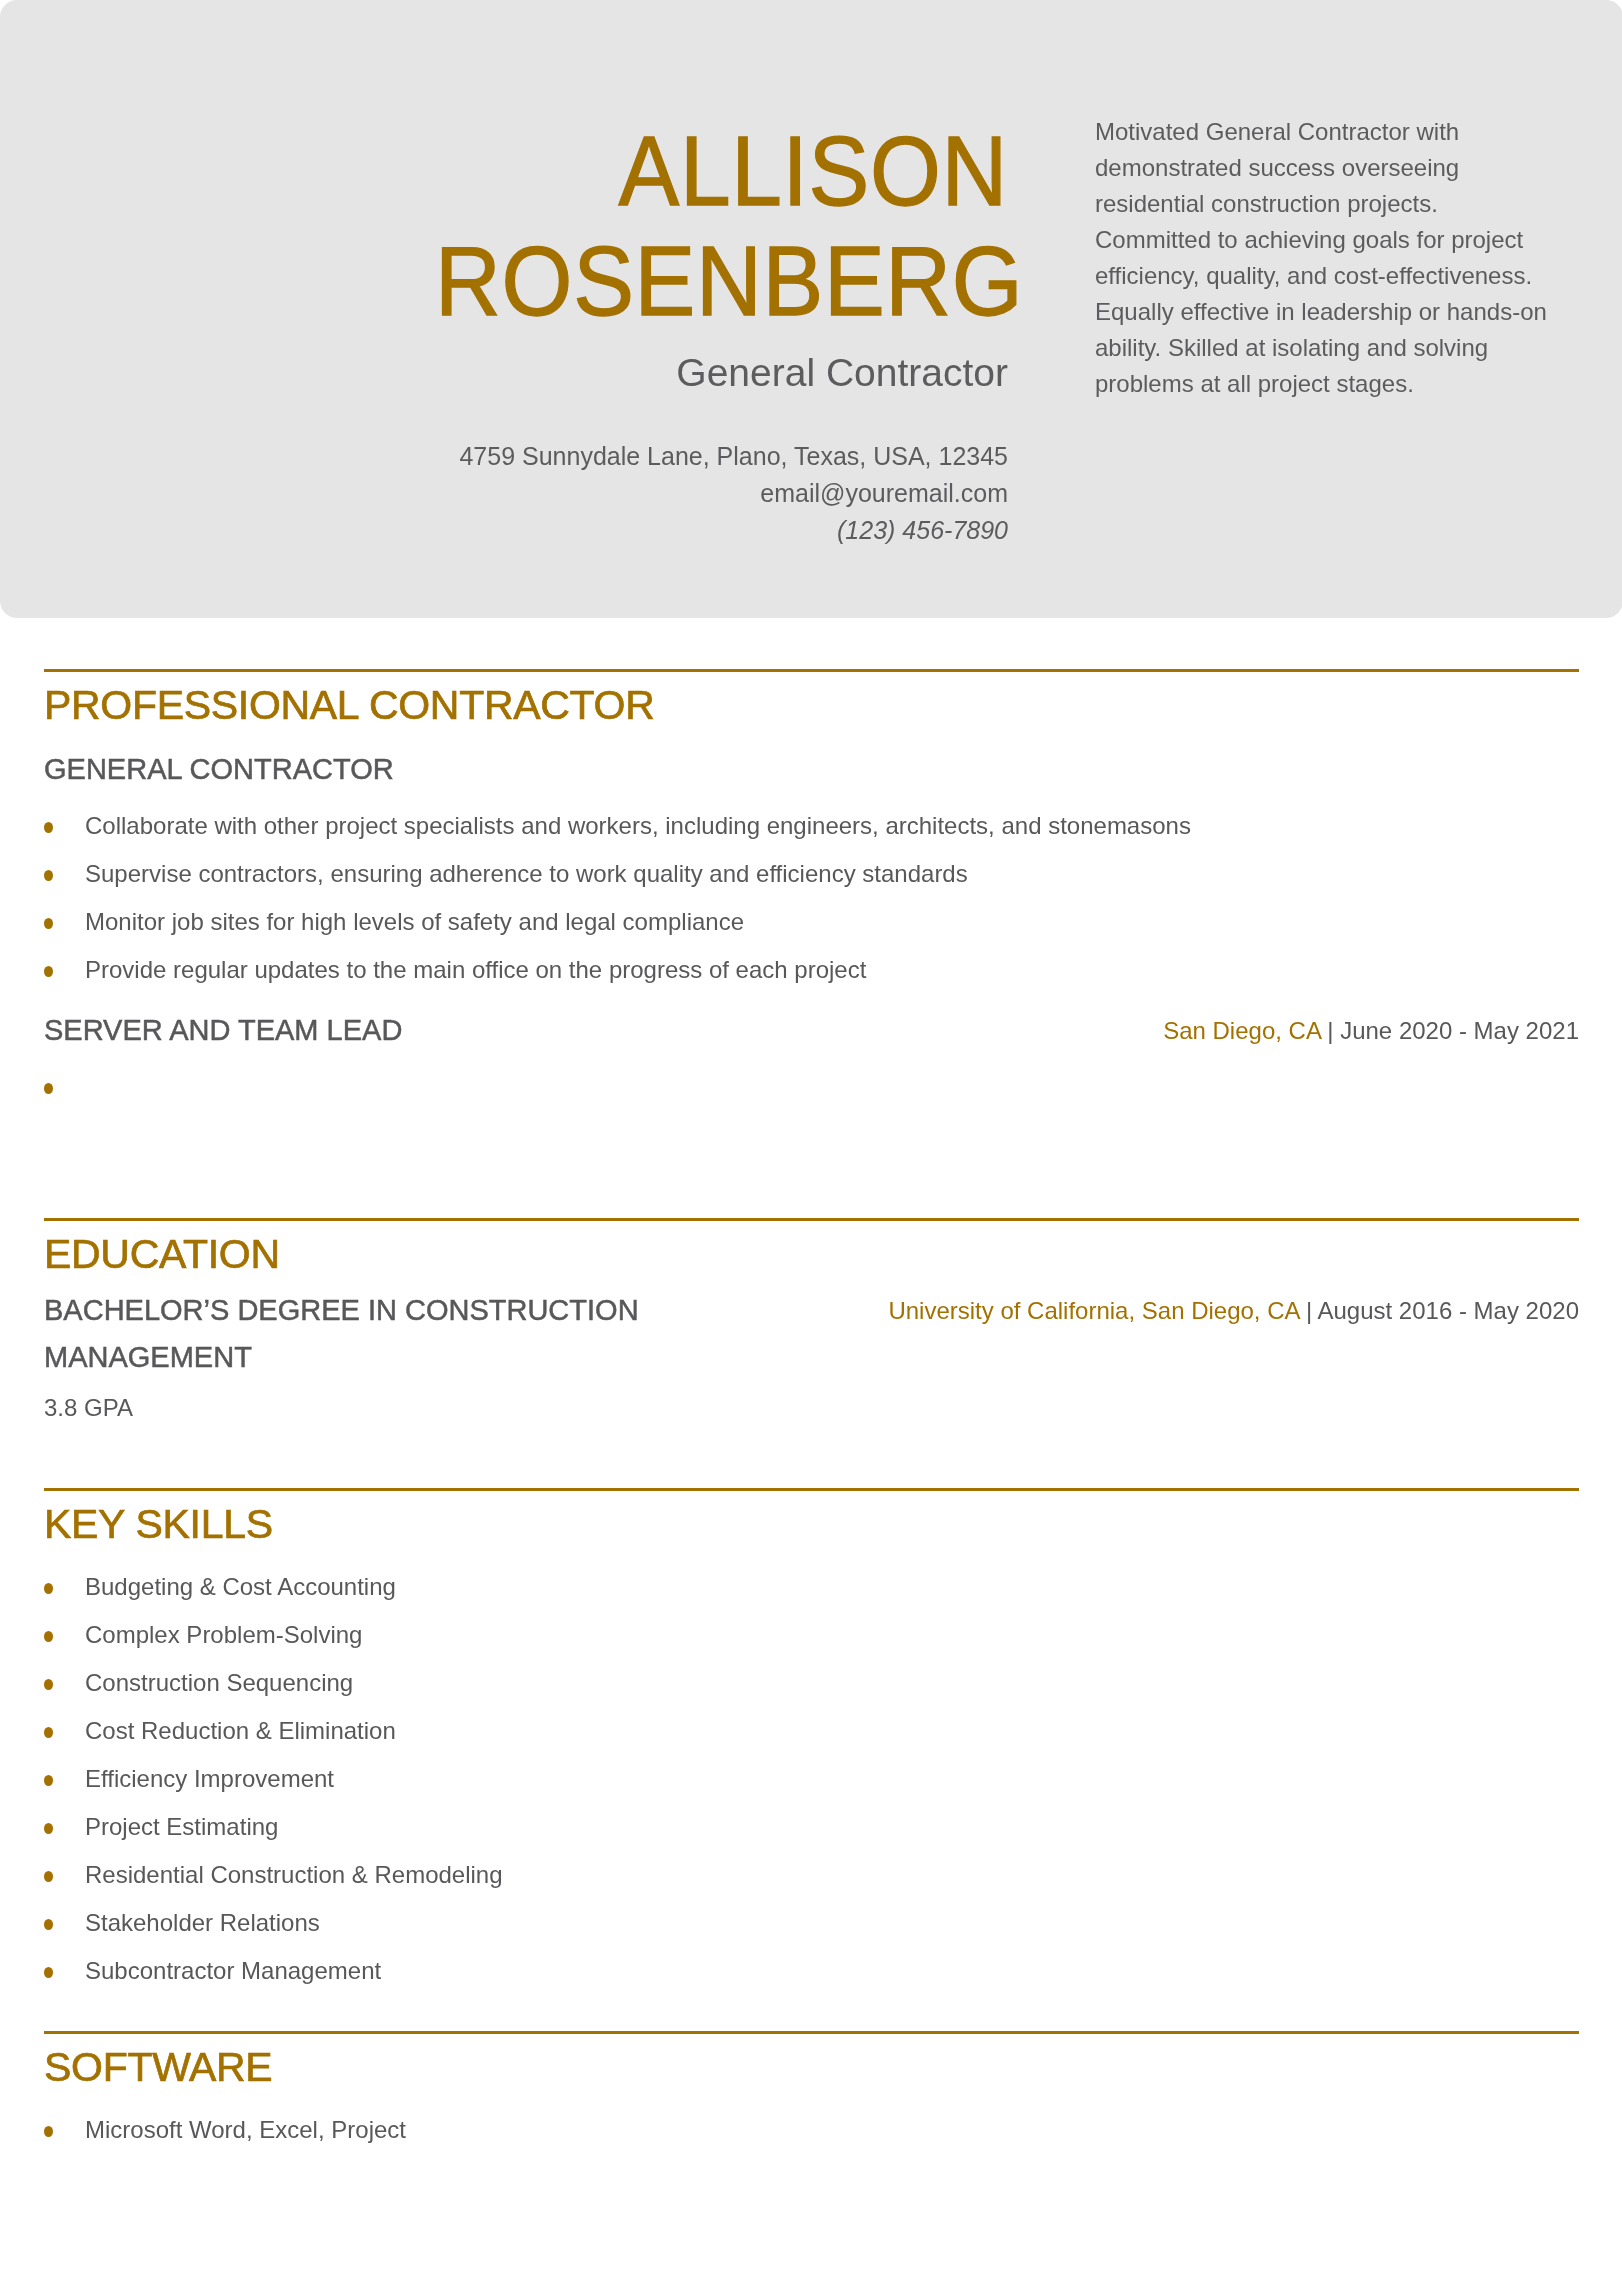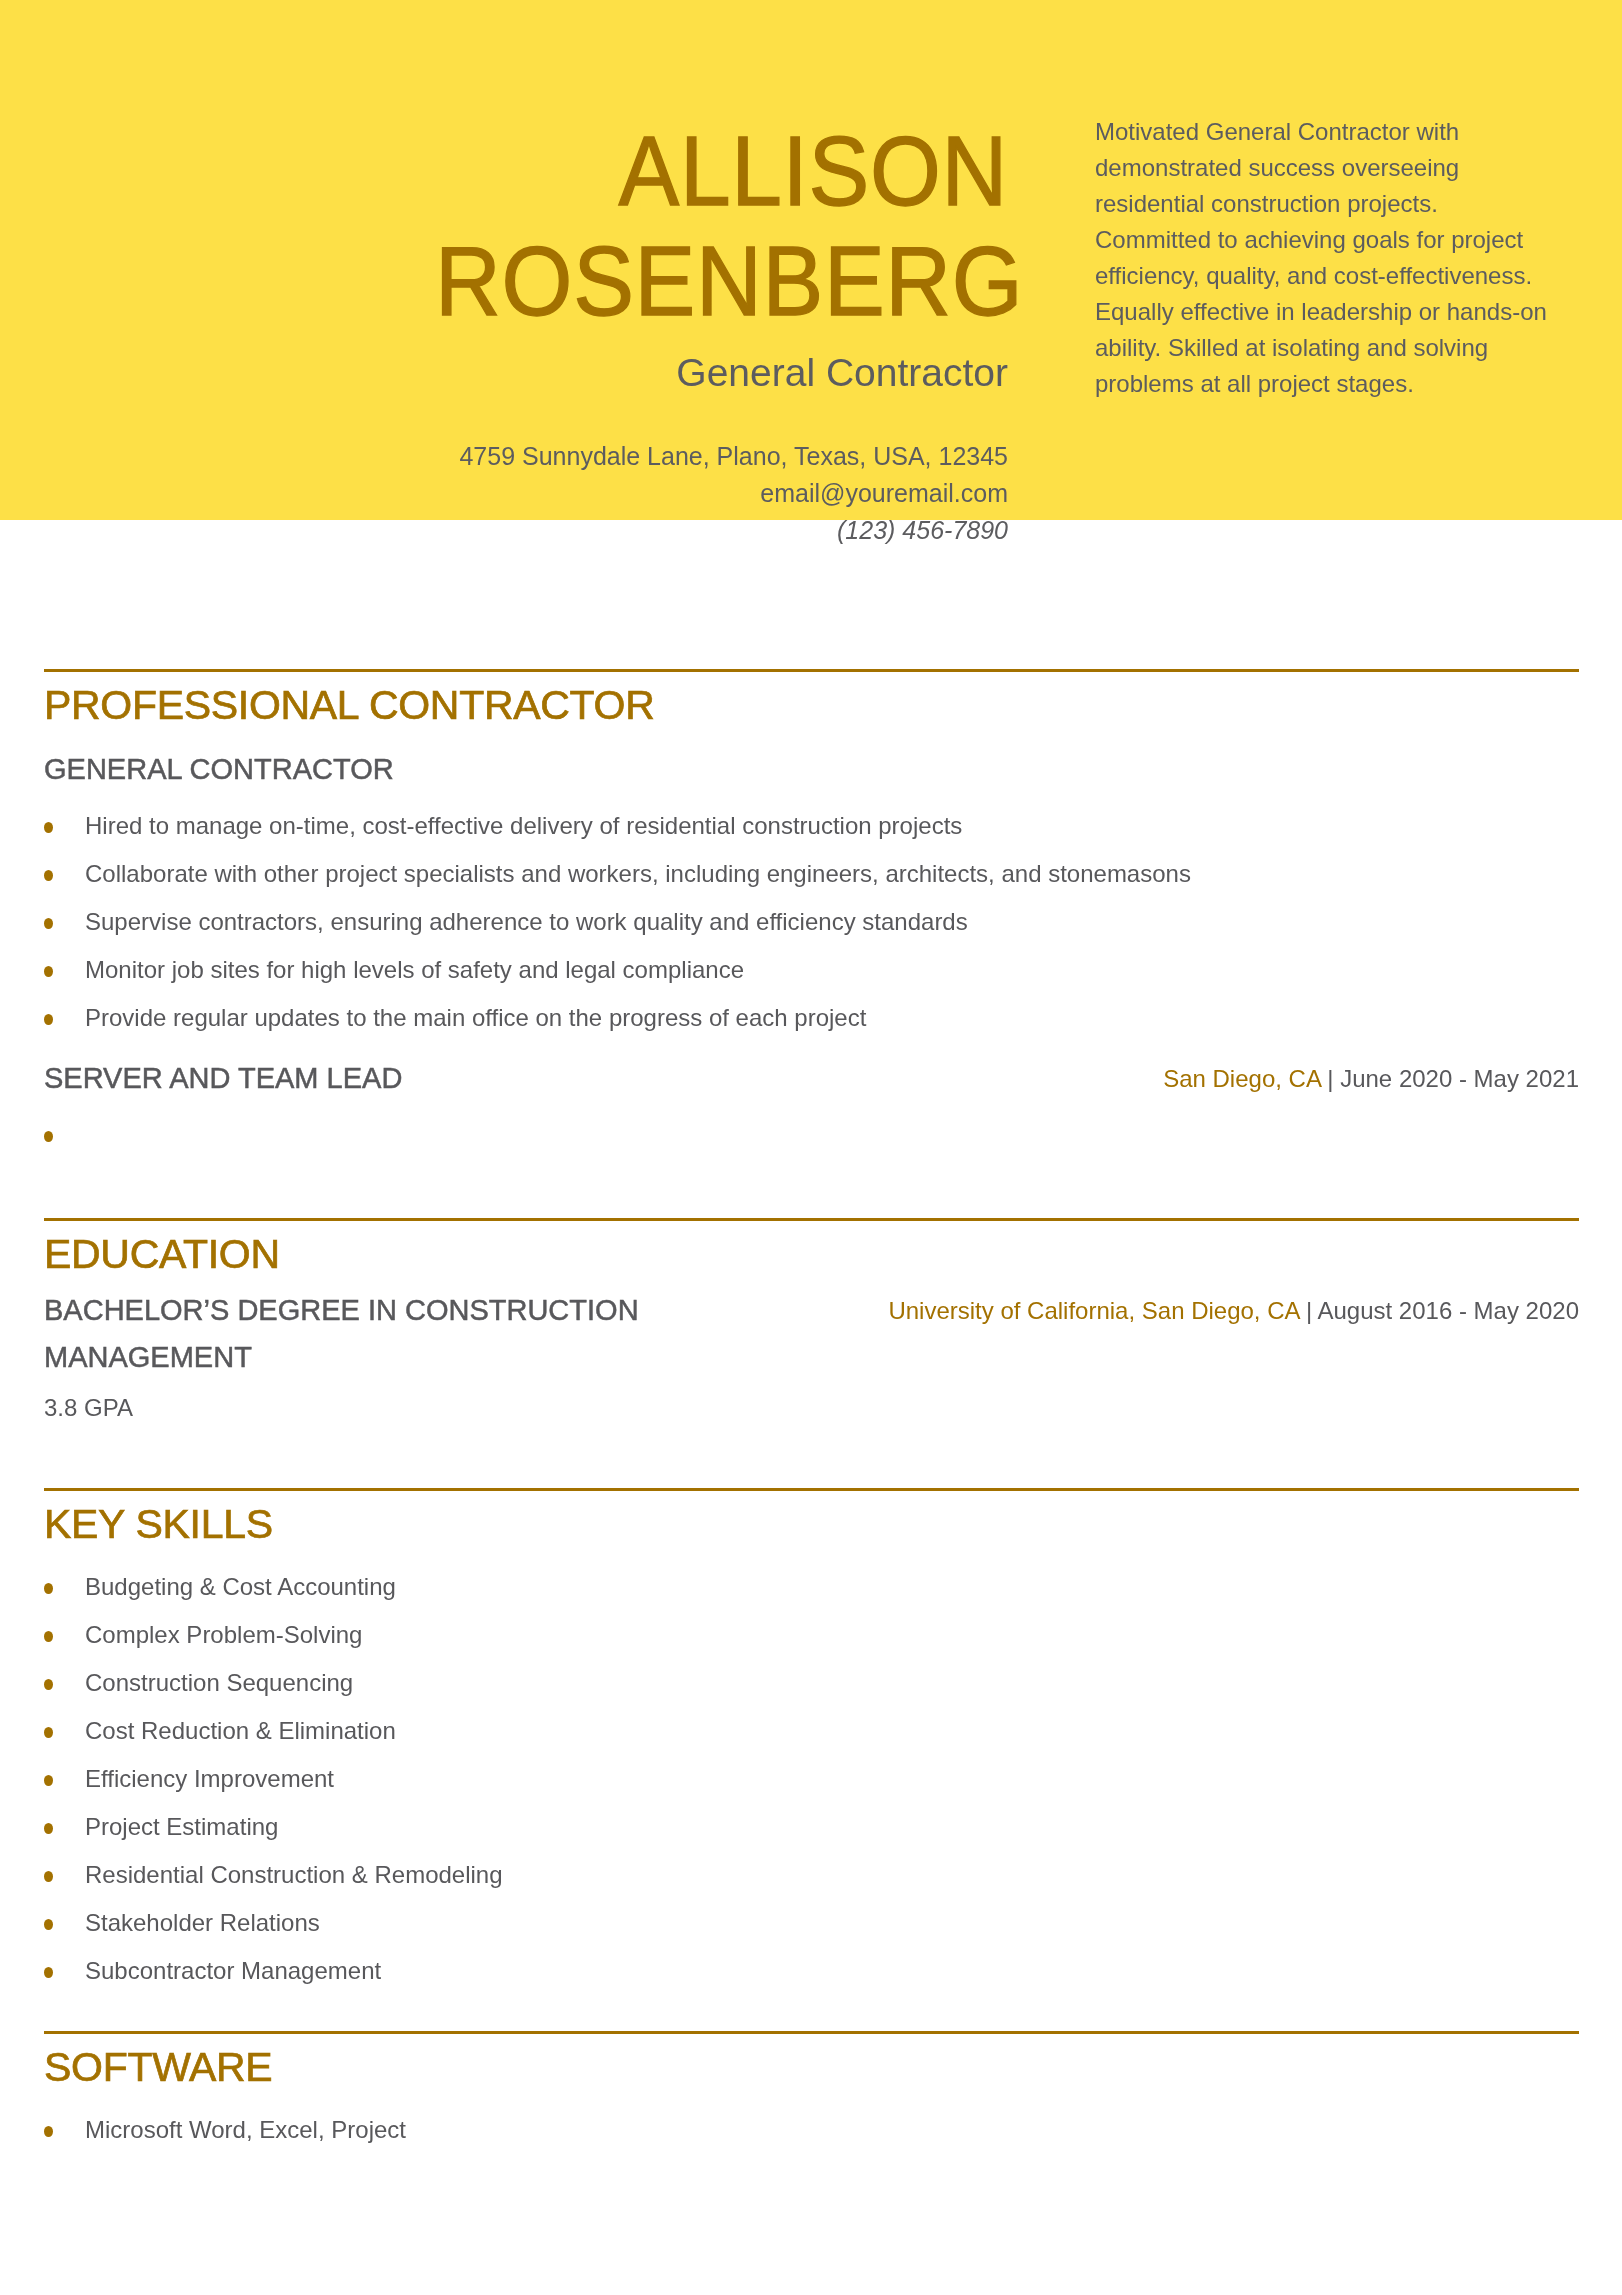--- a/index.html
+++ b/index.html
@@ -6,22 +6,23 @@
   body {
     width: 1623px; height: 2295px;
     background: #ffffff;
     font-family: "Liberation Sans", "DejaVu Sans", sans-serif;
     color: #58585b;
     position: relative;
     overflow: hidden;
   }
   .header {
     position: absolute; left: 0; top: 0;
-    width: 1623px; height: 520px;
-    background: #fde047;
+    width: 1623px; height: 618px;
+    background: #e5e5e5;
+    border-radius: 17px;
   }
   .header-left {
     position: absolute; left: 392px; top: 116px;
     width: 616px;
     text-align: right;
   }
   .name-line {
     font-family: "Liberation Sans", sans-serif;
     font-weight: 400;
     font-size: 98px;
@@ -119,21 +120,20 @@
 
 <div class="section" style="top:669px;">
   <div class="section-rule"></div>
   <div class="section-title">PROFESSIONAL CONTRACTOR</div>
 
   <div>
     <div class="entry-head" style="margin-top:14.4px;">
       <div class="entry-title">GENERAL CONTRACTOR</div>
     </div>
     <ul class="bullets" style="margin-top:9.2px;">
-      <li><span class="bullet-dot"></span><span>Hired to manage on-time, cost-effective delivery of residential construction projects</span></li>
       <li><span class="bullet-dot"></span><span>Collaborate with other project specialists and workers, including engineers, architects, and stonemasons</span></li>
       <li><span class="bullet-dot"></span><span>Supervise contractors, ensuring adherence to work quality and efficiency standards</span></li>
       <li><span class="bullet-dot"></span><span>Monitor job sites for high levels of safety and legal compliance</span></li>
       <li><span class="bullet-dot"></span><span>Provide regular updates to the main office on the progress of each project</span></li>
     </ul>
   </div>
 
   <div>
     <div class="entry-head" style="margin-top:13px;">
       <div class="entry-title">SERVER AND TEAM LEAD</div>

